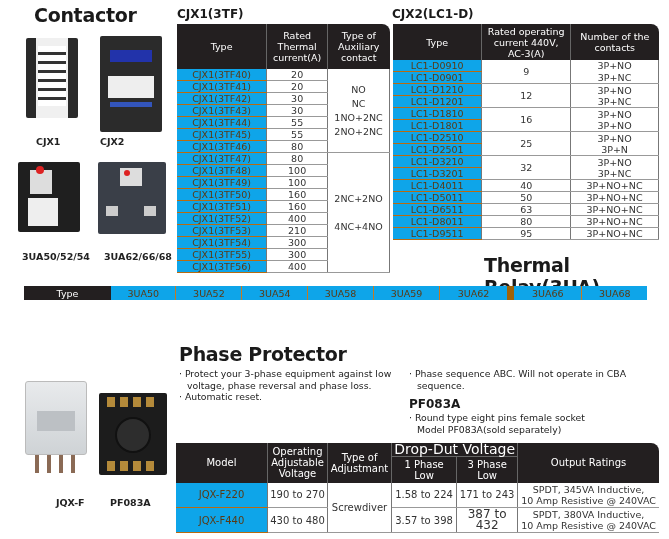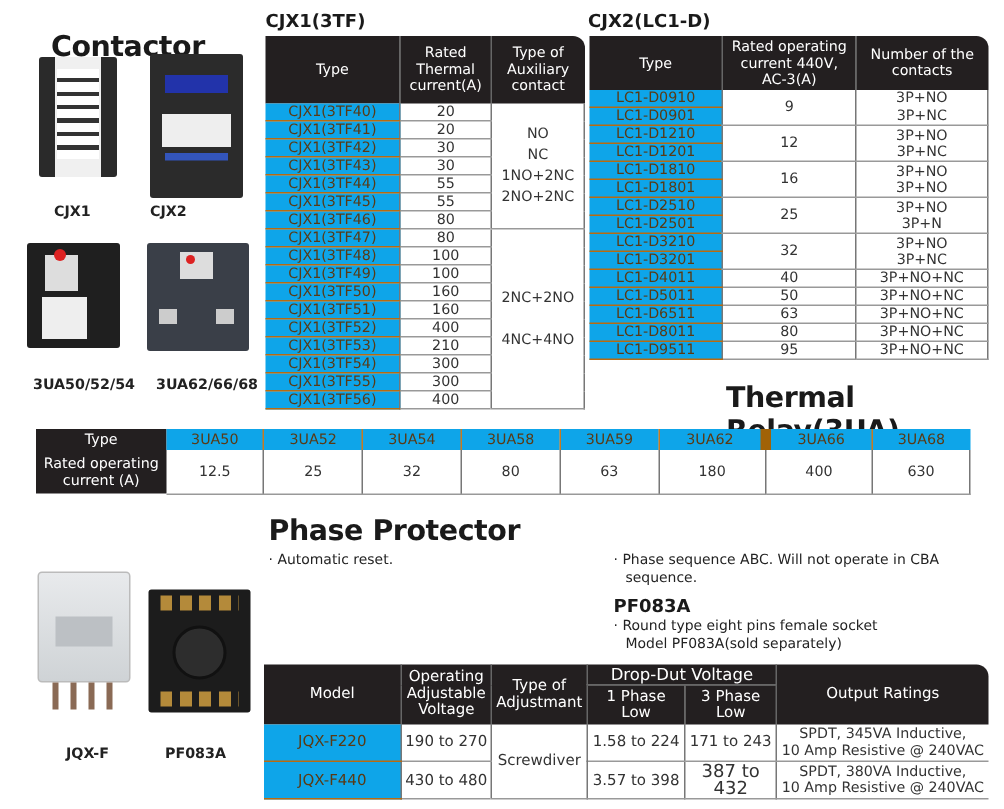--- a/index.html
+++ b/index.html
@@ -15,21 +15,21 @@
 .tbl td.mid{vertical-align:middle}
 .caption{font-size:9.5px;font-weight:bold;text-align:center;color:#222}
 .img{position:absolute;border-radius:2px}
 .bul{font-size:9.3px;line-height:11.5px;color:#222}
 .bul li{list-style:none;padding-left:8px;text-indent:-8px}
 .bul li:before{content:"· "}
 </style>
 </head>
 <body>
 
-<div class="abs h1" style="left:34px;top:20px">Contactor</div>
+<div class="abs h1" style="left:34px;top:4px">Contactor</div>
 
 <div class="img" style="left:26px;top:38px;width:52px;height:80px;background:linear-gradient(90deg,#2a2a2a 0 20%,#f0f0f0 20% 80%,#2a2a2a 80%)">
   <div style="position:absolute;left:12px;top:8px;width:28px;height:60px;background:repeating-linear-gradient(0deg,#fff 0 6px,#333 6px 9px)"></div>
 </div>
 <div class="img" style="left:100px;top:36px;width:62px;height:96px;background:#2b2b2b">
   <div style="position:absolute;left:10px;top:14px;width:42px;height:12px;background:#2233aa"></div>
   <div style="position:absolute;left:8px;top:40px;width:46px;height:22px;background:#eee"></div>
   <div style="position:absolute;left:10px;top:66px;width:42px;height:5px;background:#3355bb"></div>
 </div>
 <div class="abs caption" style="left:36px;top:136px">CJX1</div>
@@ -226,36 +226,26 @@
     <th style="width:87px;font-size:9.5px">Type</th>
     <td class="or" style="border-right:1px solid #c77a20;border-bottom:none">3UA50</td>
     <td class="or" style="border-right:1px solid #c77a20;border-bottom:none">3UA52</td>
     <td class="or" style="border-right:1px solid #c77a20;border-bottom:none">3UA54</td>
     <td class="or" style="border-right:1px solid #c77a20;border-bottom:none">3UA58</td>
     <td class="or" style="border-right:1px solid #c77a20;border-bottom:none">3UA59</td>
     <td class="or" style="border-right:7px solid #a16207;border-bottom:none">3UA62</td>
     <td class="or" style="border-right:1px solid #c77a20;border-bottom:none">3UA66</td>
     <td class="or" style="border-right:none;border-bottom:none">3UA68</td>
   </tr>
-  <tr style="height:29px">
-    <th style="line-height:11px">Rated operating current (A)</th>
-    <td>12.5</td>
-    <td>25</td>
-    <td>32</td>
-    <td>80</td>
-    <td>63</td>
-    <td>180</td>
-    <td>400</td>
-    <td>630</td>
-  </tr>
 </tbody>
   </table>
 
 <div class="abs h1" style="left:179px;top:343px">Phase Protector</div>
 <ul class="abs bul" style="left:179px;top:368px;width:222px">
+  <li>Protect your 3-phase equipment against low voltage, phase reversal and phase loss.</li>
   <li>Automatic reset.</li>
 </ul>
 <ul class="abs bul" style="left:409px;top:368px;width:240px">
   <li>Phase sequence ABC. Will not operate in CBA sequence.</li>
 </ul>
 <div class="abs" style="left:409px;top:397px;font-weight:bold;font-size:12px;color:#1a1a1a">PF083A</div>
 <ul class="abs bul" style="left:409px;top:412px;width:200px">
   <li>Round type eight pins female socket Model PF083A(sold separately)</li>
 </ul>
 
@@ -265,30 +255,30 @@
   <div style="position:absolute;left:10px;top:74px;width:4px;height:18px;background:#8a6a55"></div>
   <div style="position:absolute;left:22px;top:74px;width:4px;height:18px;background:#8a6a55"></div>
   <div style="position:absolute;left:34px;top:74px;width:4px;height:18px;background:#8a6a55"></div>
   <div style="position:absolute;left:46px;top:74px;width:4px;height:18px;background:#8a6a55"></div>
 </div>
 <div class="img" style="left:99px;top:393px;width:68px;height:82px;background:#1c1c1c">
   <div style="position:absolute;left:16px;top:24px;width:36px;height:36px;border-radius:50%;background:#2d2d2d;border:2px solid #111"></div>
   <div style="position:absolute;left:8px;top:4px;width:52px;height:10px;background:repeating-linear-gradient(90deg,#b48a3a 0 8px,#1c1c1c 8px 13px)"></div>
   <div style="position:absolute;left:8px;top:68px;width:52px;height:10px;background:repeating-linear-gradient(90deg,#b48a3a 0 8px,#1c1c1c 8px 13px)"></div>
 </div>
-<div class="abs caption" style="left:44px;top:497px">JQX-F</div>
+<div class="abs caption" style="left:56px;top:497px">JQX-F</div>
 <div class="abs caption" style="left:110px;top:497px">PF083A</div>
 
 <table class="tbl" style="left:176px;top:443px;width:483px">
   <tbody>
       <tr style="height:13px">
     <th rowspan="2" style="width:90px;font-size:10px">Model</th>
     <th rowspan="2" style="width:59px;font-size:10px;border-left:1px solid #666">Operating Adjustable Voltage</th>
     <th rowspan="2" style="width:63px;font-size:10px;border-left:1px solid #666">Type of Adjustmant</th>
-    <th colspan="2" style="font-size:11px;border-left:1px solid #666;border-bottom:1px solid #666">Drop-Dut Voltage</th>
+    <th colspan="2" style="font-size:14px;border-left:1px solid #666;border-bottom:1px solid #666">Drop-Dut Voltage</th>
     <th rowspan="2" style="width:139px;font-size:10px;border-left:1px solid #666;border-top-right-radius:8px">Output Ratings</th>
   </tr>
   <tr style="height:26px">
     <th style="width:64px;font-size:10px;border-left:1px solid #666">1 Phase Low</th>
     <th style="width:60px;font-size:10px;border-left:1px solid #666">3 Phase Low</th>
   </tr>
   <tr style="height:25px">
     <td class="or" style="font-size:10px">JQX-F220</td>
     <td style="font-size:10px">190 to 270</td>
     <td rowspan="2" class="mid" style="font-size:10px">Screwdiver</td>

